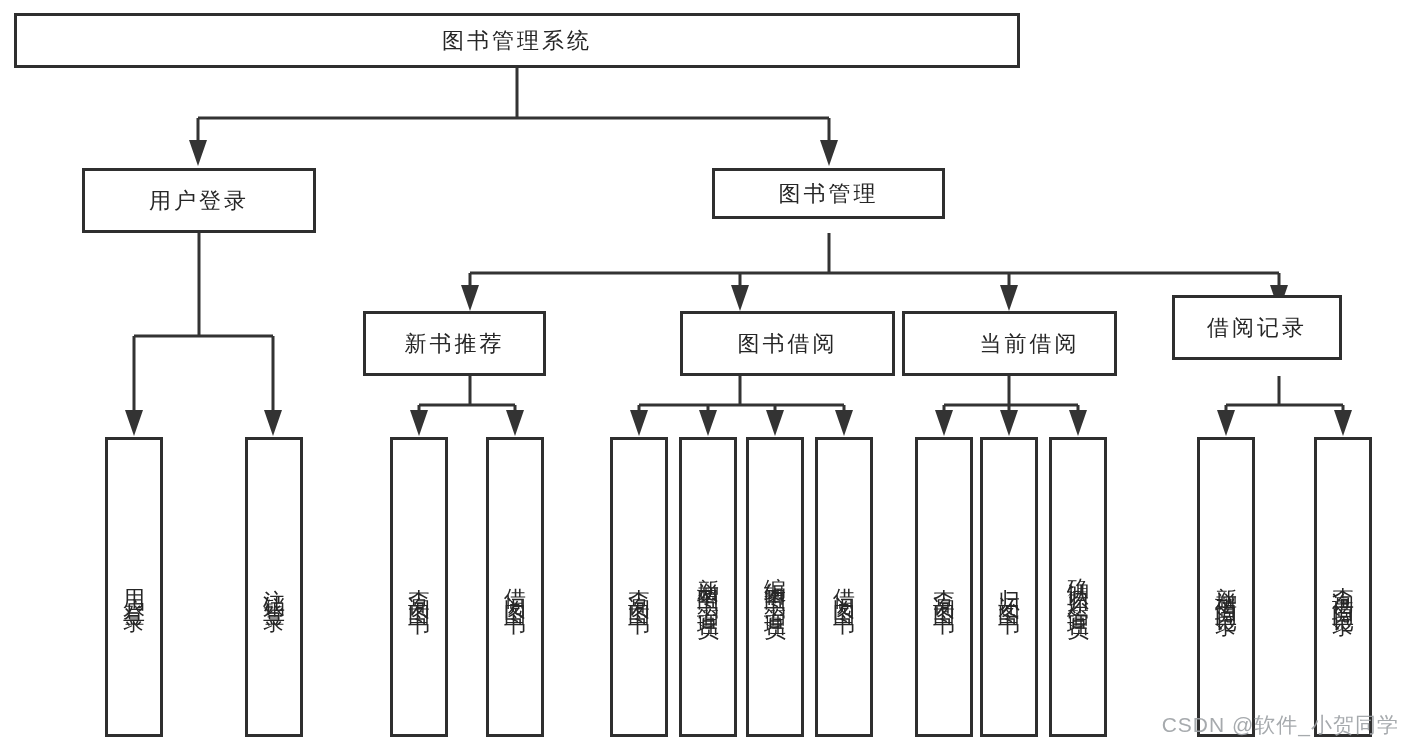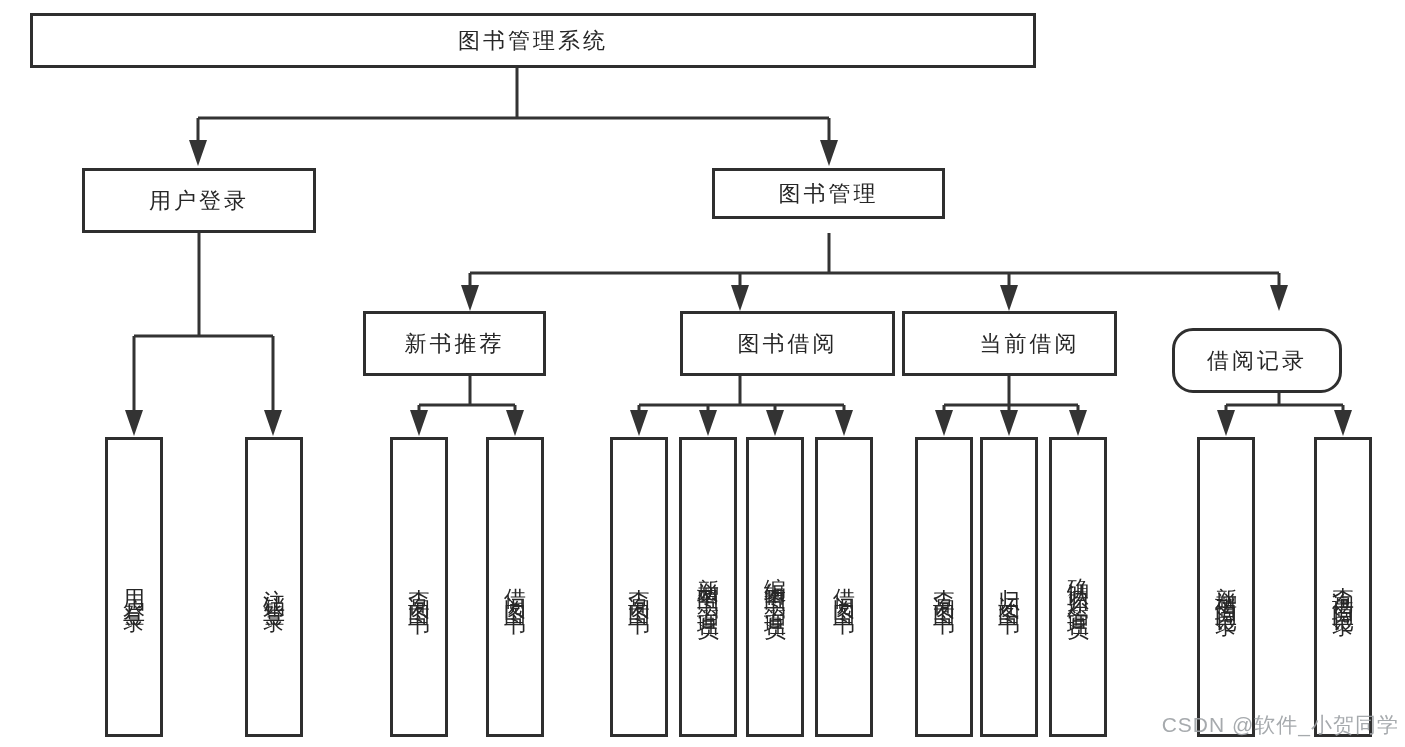--- a/index.html
+++ b/index.html
@@ -101,41 +101,41 @@
       <polygon points="766,410 784,410 775,436"></polygon>
       <polygon points="835,410 853,410 844,436"></polygon>
       <polygon points="935,410 953,410 944,436"></polygon>
       <polygon points="1000,410 1018,410 1009,436"></polygon>
       <polygon points="1069,410 1087,410 1078,436"></polygon>
       <polygon points="1217,410 1235,410 1226,436"></polygon>
       <polygon points="1334,410 1352,410 1343,436"></polygon>
     </g>
   </svg>
 
-  <div class="node" style="left:14px;top:13px;width:1006px;height:55px;margin-left:16px;">
+  <div class="node" style="left:14px;top:13px;width:1006px;height:55px;">
     <span>图书管理系统</span>
   </div>
 
   <div class="node" style="left:82px;top:168px;width:234px;height:65px;">
     <span>用户登录</span>
   </div>
   <div class="node" style="left:712px;top:168px;width:233px;height:51px;">
     <span>图书管理</span>
   </div>
 
   <div class="node" style="left:363px;top:311px;width:183px;height:65px;">
     <span>新书推荐</span>
   </div>
   <div class="node" style="left:633px;top:311px;width:215px;height:65px;margin-left:47px;">
     <span>图书借阅</span>
   </div>
   <div class="node" style="left:902px;top:311px;width:215px;height:65px;padding-left:40px;">
     <span>当前借阅</span>
   </div>
-  <div class="node" style="left:1172px;top:328px;width:170px;height:65px;border-radius:21px;">
+  <div class="node" style="left:1172px;top:295px;width:170px;height:65px;">
     <span>借阅记录</span>
   </div>
 
   <div class="node leaf" style="left:105px;top:437px;width:58px;height:300px;">
     <span class="vtext">用户登录</span>
   </div>
   <div class="node leaf" style="left:245px;top:437px;width:58px;height:300px;">
     <span class="vtext">注销登录</span>
   </div>
 

